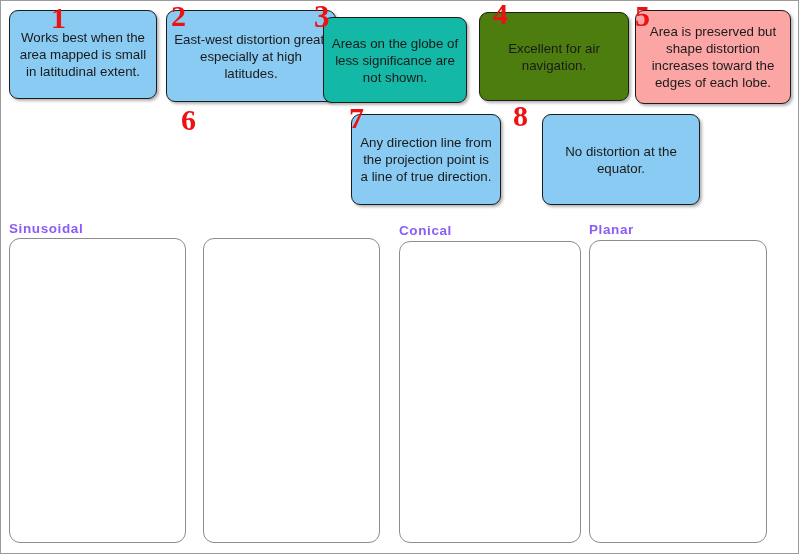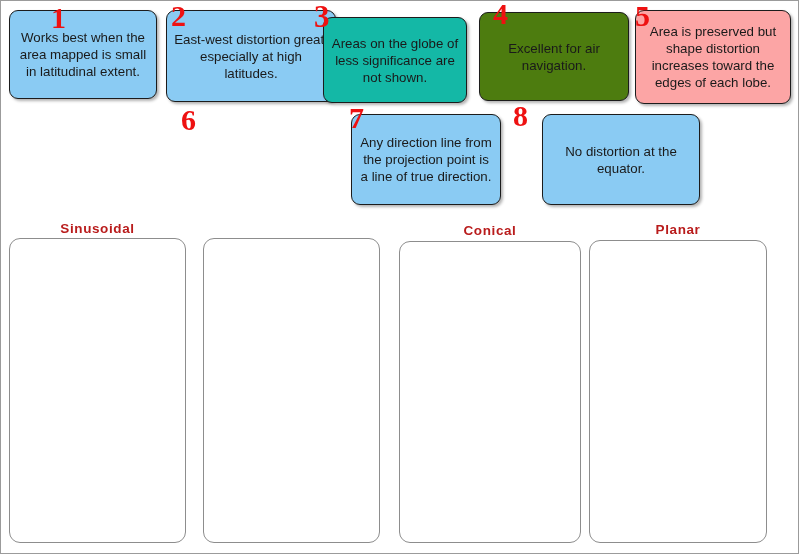--- a/index.html
+++ b/index.html
@@ -54,23 +54,23 @@
     line-height: 1;
     pointer-events: none;
     user-select: none;
   }
 
   
   .cat-label {
     position: absolute;
     font-size: 13.5px;
     font-weight: bold;
-    color: #b91c1c;
+    color: #8b5cf6;
     letter-spacing: 0.6px;
-    text-align: center;
+    text-align: left;
     font-family: "Liberation Sans", sans-serif;
     white-space: nowrap;
   }
   .dropzone {
     position: absolute;
     box-sizing: border-box;
     background: #ffffff;
     border: 1px solid #8d8d8d;
     border-radius: 11px;
   }

